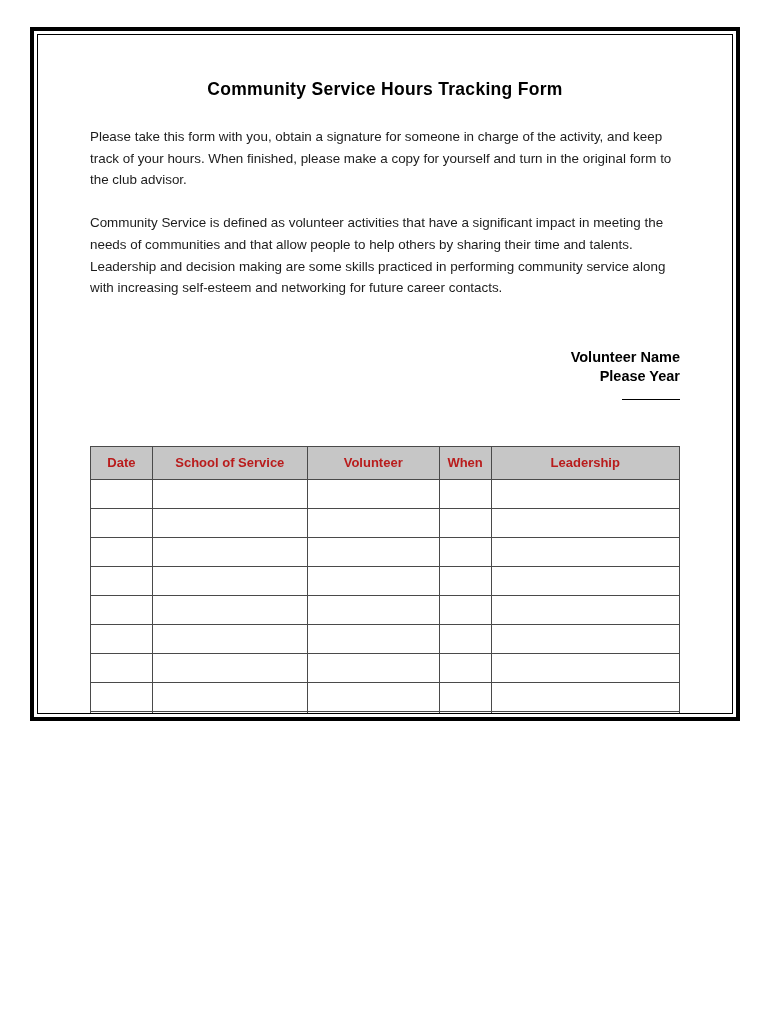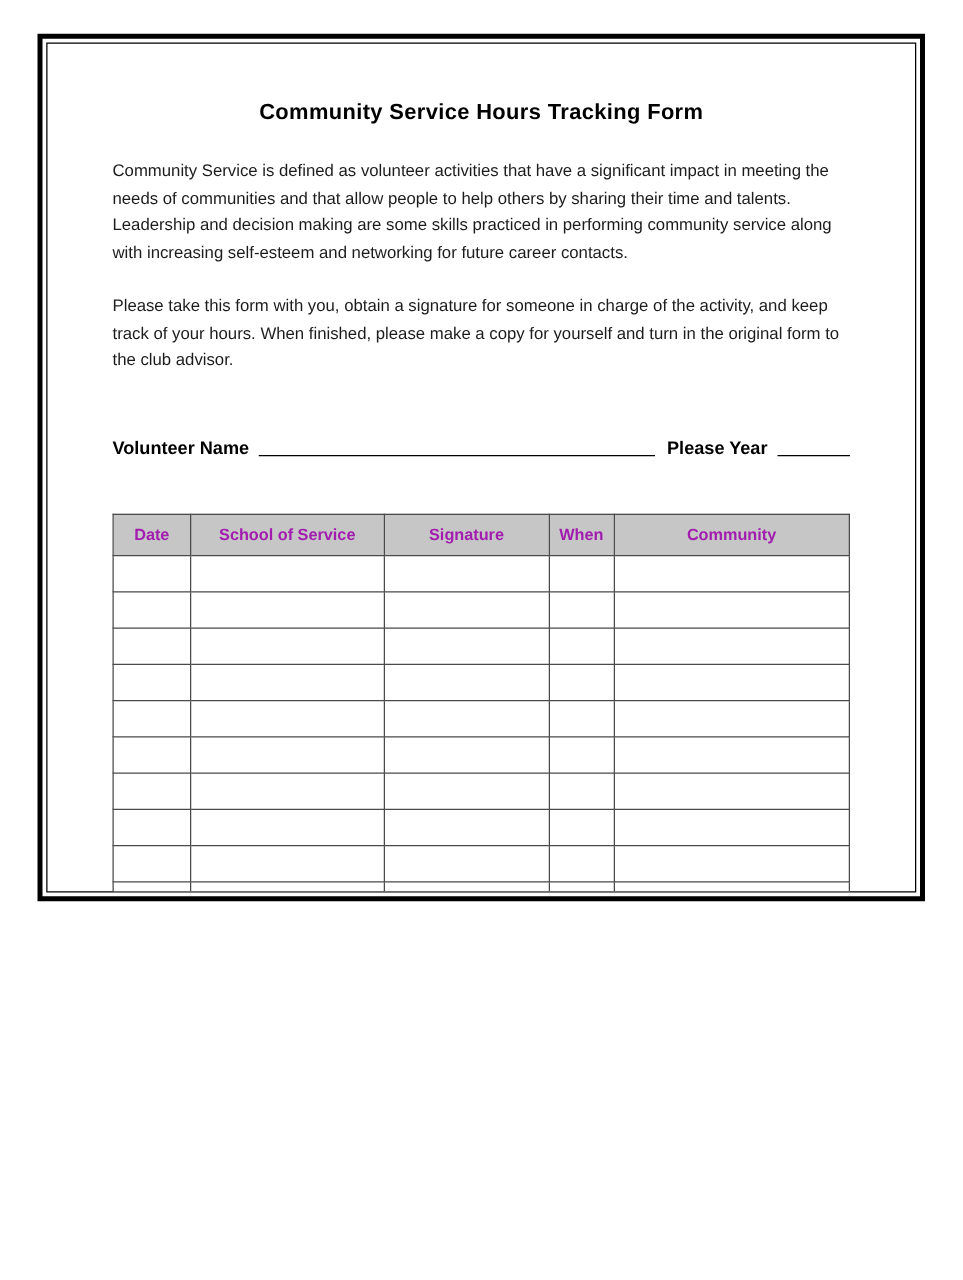--- a/index.html
+++ b/index.html
@@ -47,20 +47,21 @@
     line-height: 1.62;
     color: #1c1c1c;
     margin-bottom: 21px;
     text-align: left;
   }
   .name-line {
     display: flex;
     align-items: flex-end;
     margin-top: 50px;
     font-size: 14.5px;
+    flex-direction: column;
   }
   .field-label {
     font-weight: bold;
     white-space: nowrap;
     color: #000000;
   }
   .fill-line {
     display: inline-block;
     border-bottom: 1.2px solid #000000;
     height: 1.1em;
@@ -79,21 +80,21 @@
     margin-top: 44px;
     table-layout: fixed;
   }
   table.service-table th {
     border: 1px solid #4a4a4a;
     background: #c6c6c6;
     font-size: 13px;
     font-weight: bold;
     text-align: center;
     height: 33px;
-    color: #a21caf;
+    color: #b91c1c;
   }
   table.service-table td {
     border: 1px solid #4a4a4a;
     height: 29px;
     background: #ffffff;
   }
   col.c-date      { width: 10.5%; }
   col.c-place     { width: 26.3%; }
   col.c-activity  { width: 22.4%; }
   col.c-hours     { width: 8.8%;  }
@@ -102,46 +103,46 @@
 </head>
 <body>
 
 <div class="sheet">
   <div class="outer-border">
     <div class="inner-border">
       <div class="content">
 
         <h1 class="title">Community Service Hours Tracking Form</h1>
 
+        <p class="body-text">Please take this form with you, obtain a signature for someone in charge of the activity, and keep track of your hours. When finished, please make a copy for yourself and turn in the original form to the club advisor.</p>
+
         <p class="body-text">Community Service is defined as volunteer activities that have a significant impact in meeting the needs of communities and that allow people to help others by sharing their time and talents. Leadership and decision making are some skills practiced in performing community service along with increasing self-esteem and networking for future career contacts.</p>
-
-        <p class="body-text">Please take this form with you, obtain a signature for someone in charge of the activity, and keep track of your hours. When finished, please make a copy for yourself and turn in the original form to the club advisor.</p>
 
         <div class="name-line">
           <span class="field-label">Volunteer Name</span>
           <span class="fill-line long"></span>
           <span class="field-label">Please Year</span>
           <span class="fill-line short"></span>
         </div>
 
         <table class="service-table">
           <colgroup>
             <col class="c-date">
             <col class="c-place">
             <col class="c-activity">
             <col class="c-hours">
             <col class="c-signature">
           </colgroup>
           <thead>
             <tr>
               <th>Date</th>
               <th>School of Service</th>
-              <th>Signature</th>
+              <th>Volunteer</th>
               <th>When</th>
-              <th>Community</th>
+              <th>Leadership</th>
             </tr>
           </thead>
           <tbody id="table-body">
               <tr>
                 <td></td>
                 <td></td>
                 <td></td>
                 <td></td>
                 <td></td>
               </tr>

